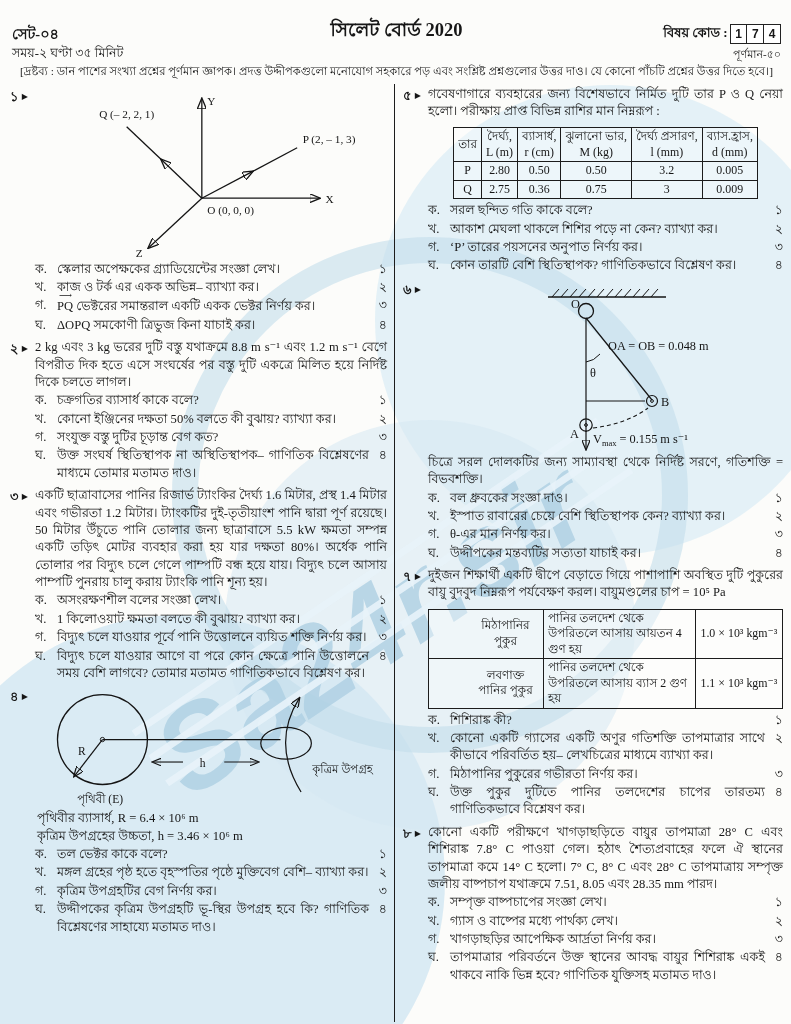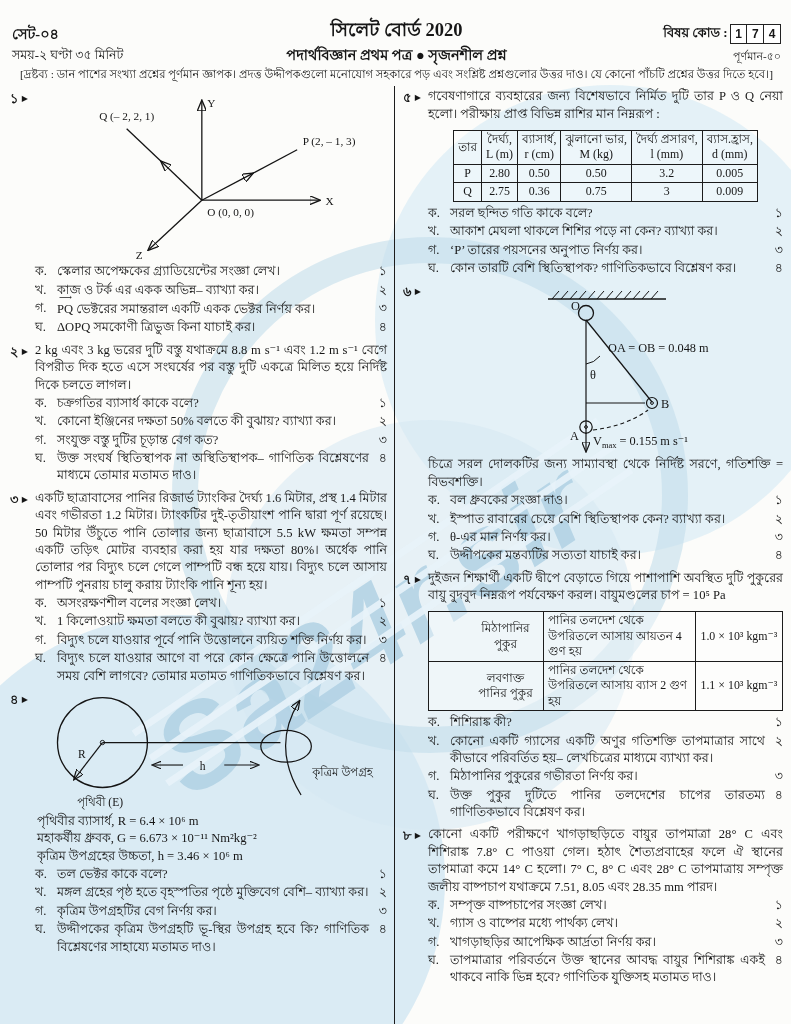--- a/index.html
+++ b/index.html
@@ -88,21 +88,20 @@
       <div class="hdr-row">
         <div class="hdr-set">সেট-০৪</div>
         <div class="hdr-board">সিলেট বোর্ড 2020</div>
         <div class="hdr-code">
           <span>বিষয় কোড :</span>
           <span class="code-box">1</span><span class="code-box">7</span><span class="code-box">4</span>
         </div>
       </div>
       <div class="hdr-row hdr-row2">
         <div class="hdr-time">সময়-২ ঘণ্টা ৩৫ মিনিট</div>
-        <div class="hdr-subject">পদার্থবিজ্ঞান প্রথম পত্র ● সৃজনশীল প্রশ্ন</div>
         <div class="hdr-marks">পূর্ণমান-৫০</div>
       </div>
       <div class="hdr-note">[দ্রষ্টব্য : ডান পাশের সংখ্যা প্রশ্নের পূর্ণমান জ্ঞাপক। প্রদত্ত উদ্দীপকগুলো মনোযোগ সহকারে পড় এবং সংশ্লিষ্ট প্রশ্নগুলোর উত্তর দাও। যে কোনো পাঁচটি প্রশ্নের উত্তর দিতে হবে।]</div>
     </div>
 
     <div class="cols">
 
       <div class="col col-left">
 
         <div class="q">
@@ -214,21 +213,20 @@
             <ellipse cx="268" cy="60" rx="27" ry="17" stroke-width="1.3"></ellipse>
             <path d="M 284,112 Q 252,60 282,12" stroke-width="1.3" marker-end="url(#ah4)"></path>
             <line x1="158" y1="80" x2="126" y2="80" stroke-width="1.2" marker-end="url(#ah4)"></line>
             <line x1="202" y1="80" x2="238" y2="80" stroke-width="1.2" marker-end="url(#ah4)"></line>
             <text x="46" y="73">R</text>
             <text x="176" y="85">h</text>
             <text class="bn" x="45" y="124">পৃথিবী (E)</text>
             <text class="bn" x="296" y="92" font-size="11.5">কৃত্রিম উপগ্রহ</text>
           </svg>
           <div class="given-line">পৃথিবীর ব্যাসার্ধ, R = 6.4 × 10⁶ m</div>
-          <div class="given-line">মহাকর্ষীয় ধ্রুবক, G = 6.673 × 10⁻¹¹ Nm²kg⁻²</div>
           <div class="given-line">কৃত্রিম উপগ্রহের উচ্চতা, h = 3.46 × 10⁶ m</div>
           <div class="sub">
               <span class="sub-label">ক.</span>
               <span class="sub-text">তল ভেক্টর কাকে বলে?</span>
               <span class="sub-marks">১</span>
             </div>
           <div class="sub">
               <span class="sub-label">খ.</span>
               <span class="sub-text">মঙ্গল গ্রহের পৃষ্ঠ হতে বৃহস্পতির পৃষ্ঠে মুক্তিবেগ বেশি– ব্যাখ্যা কর।</span>
               <span class="sub-marks">২</span>

